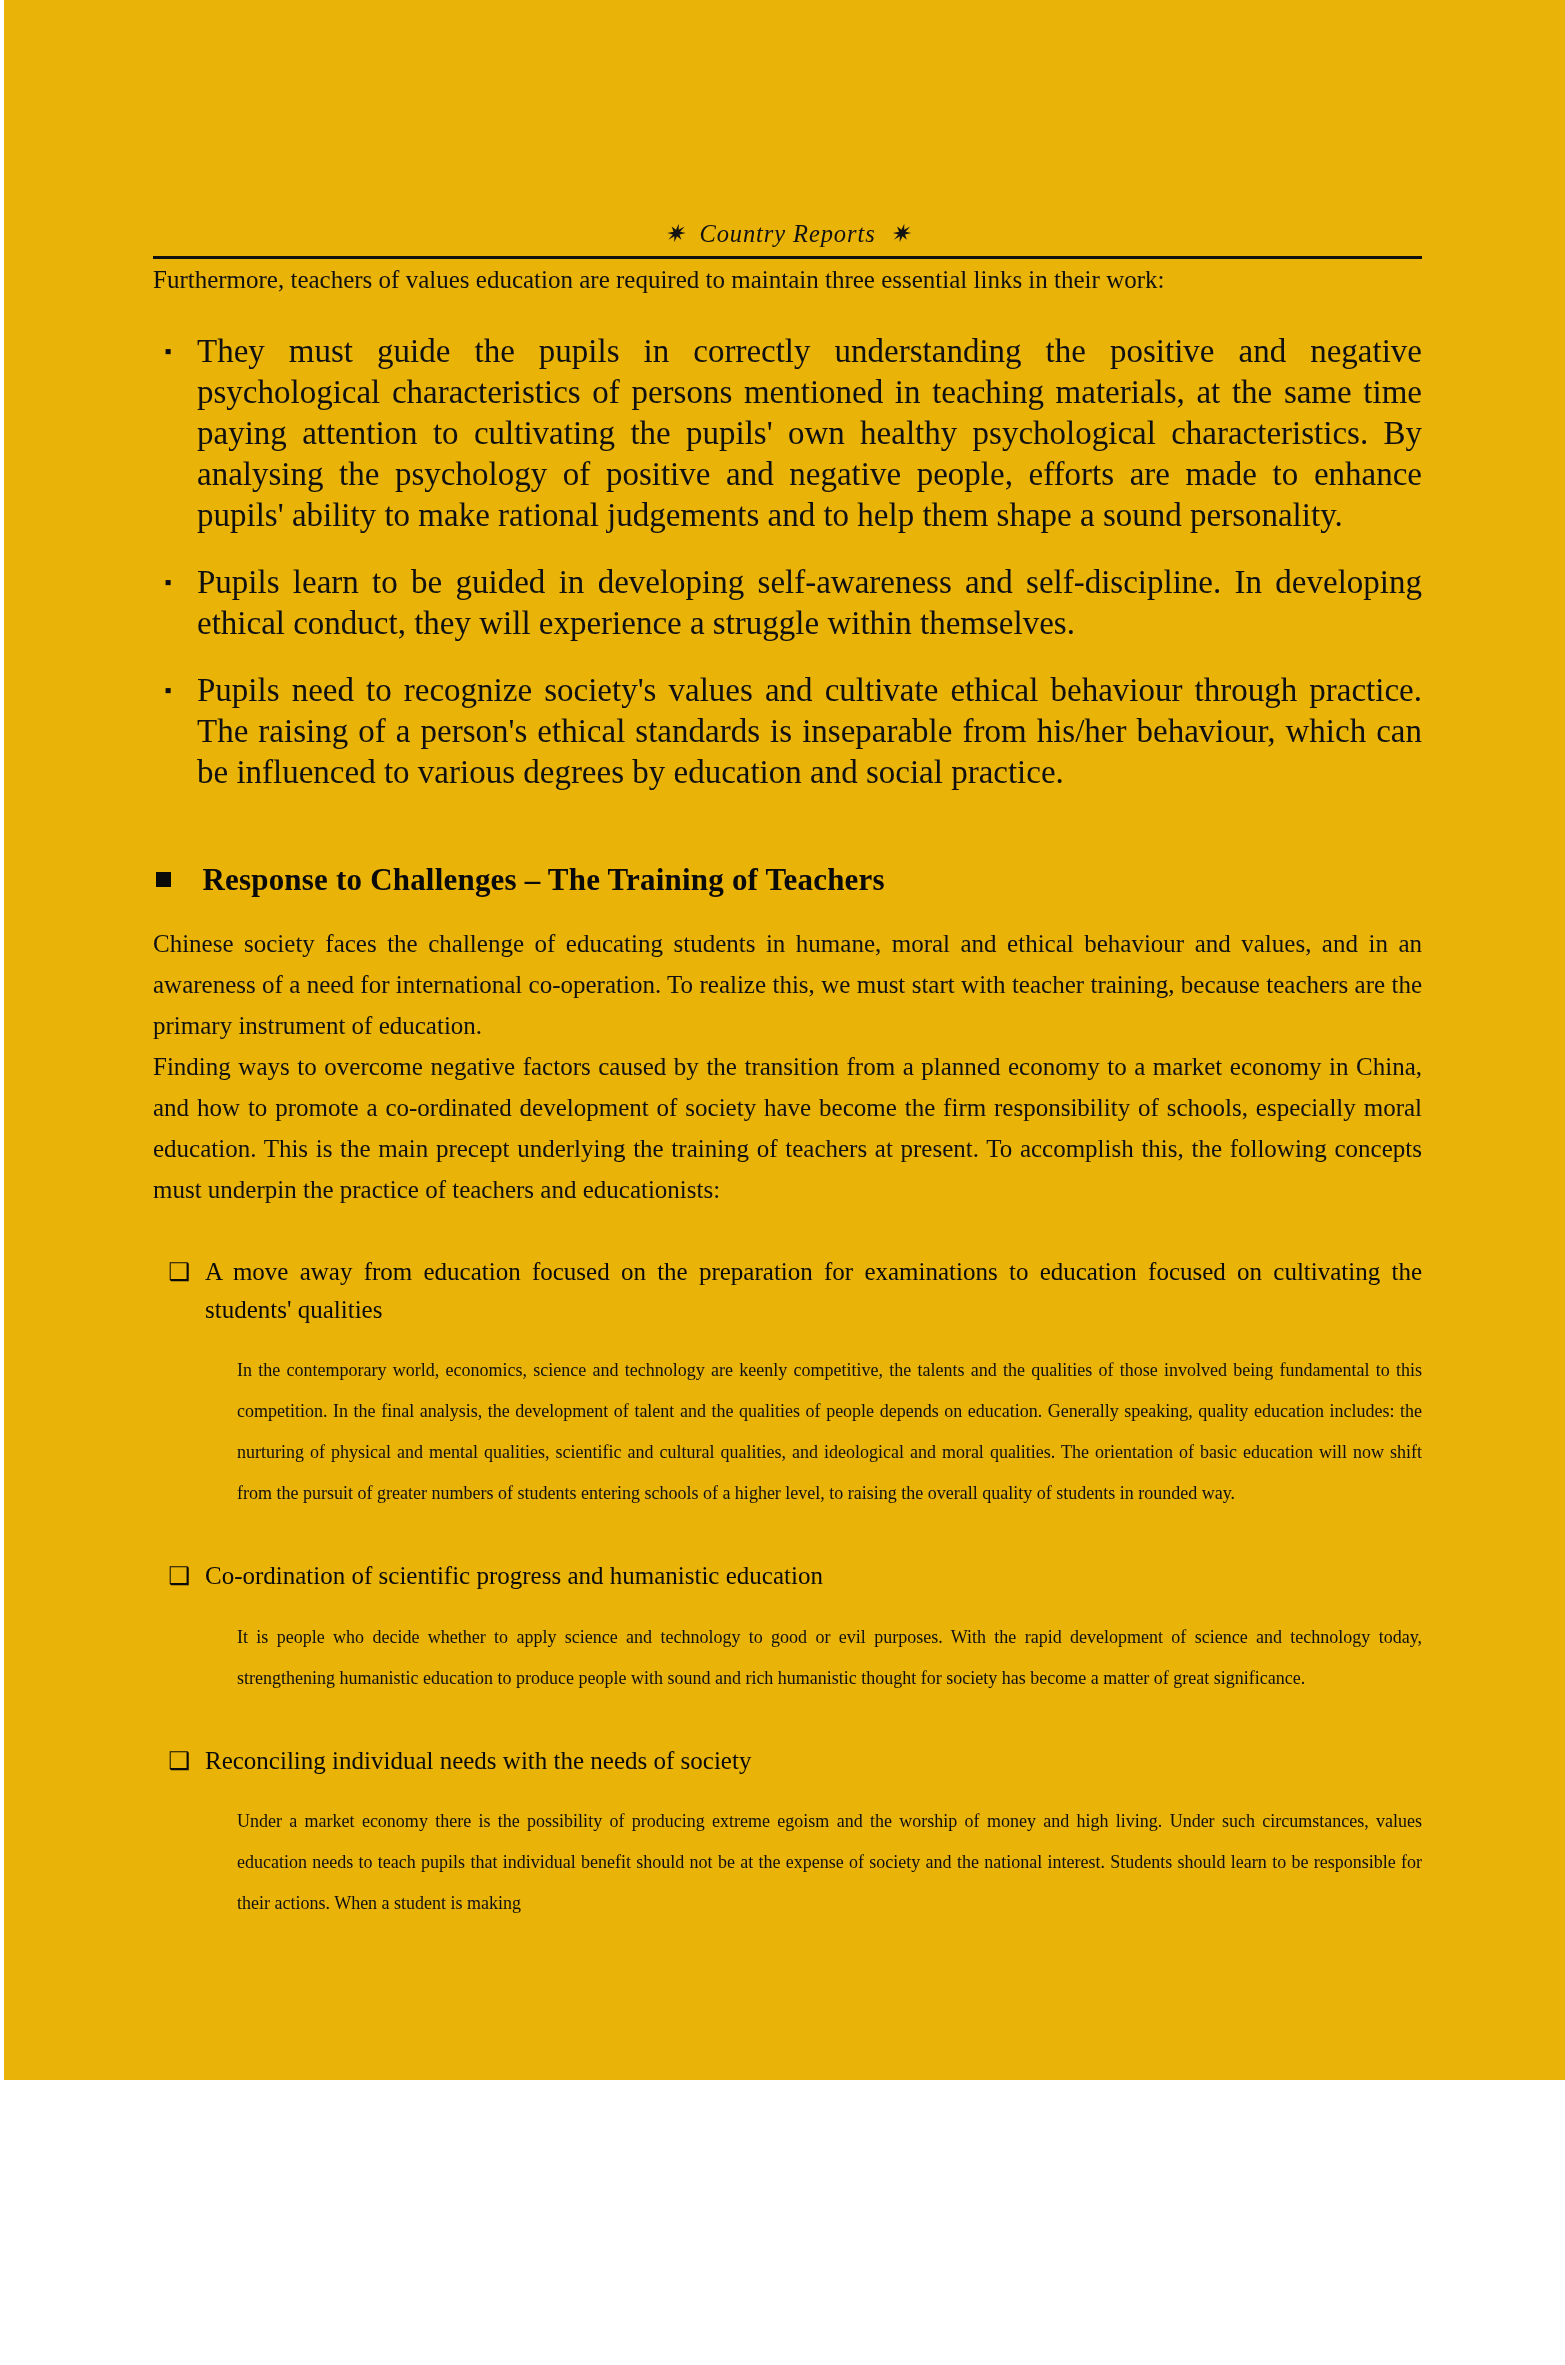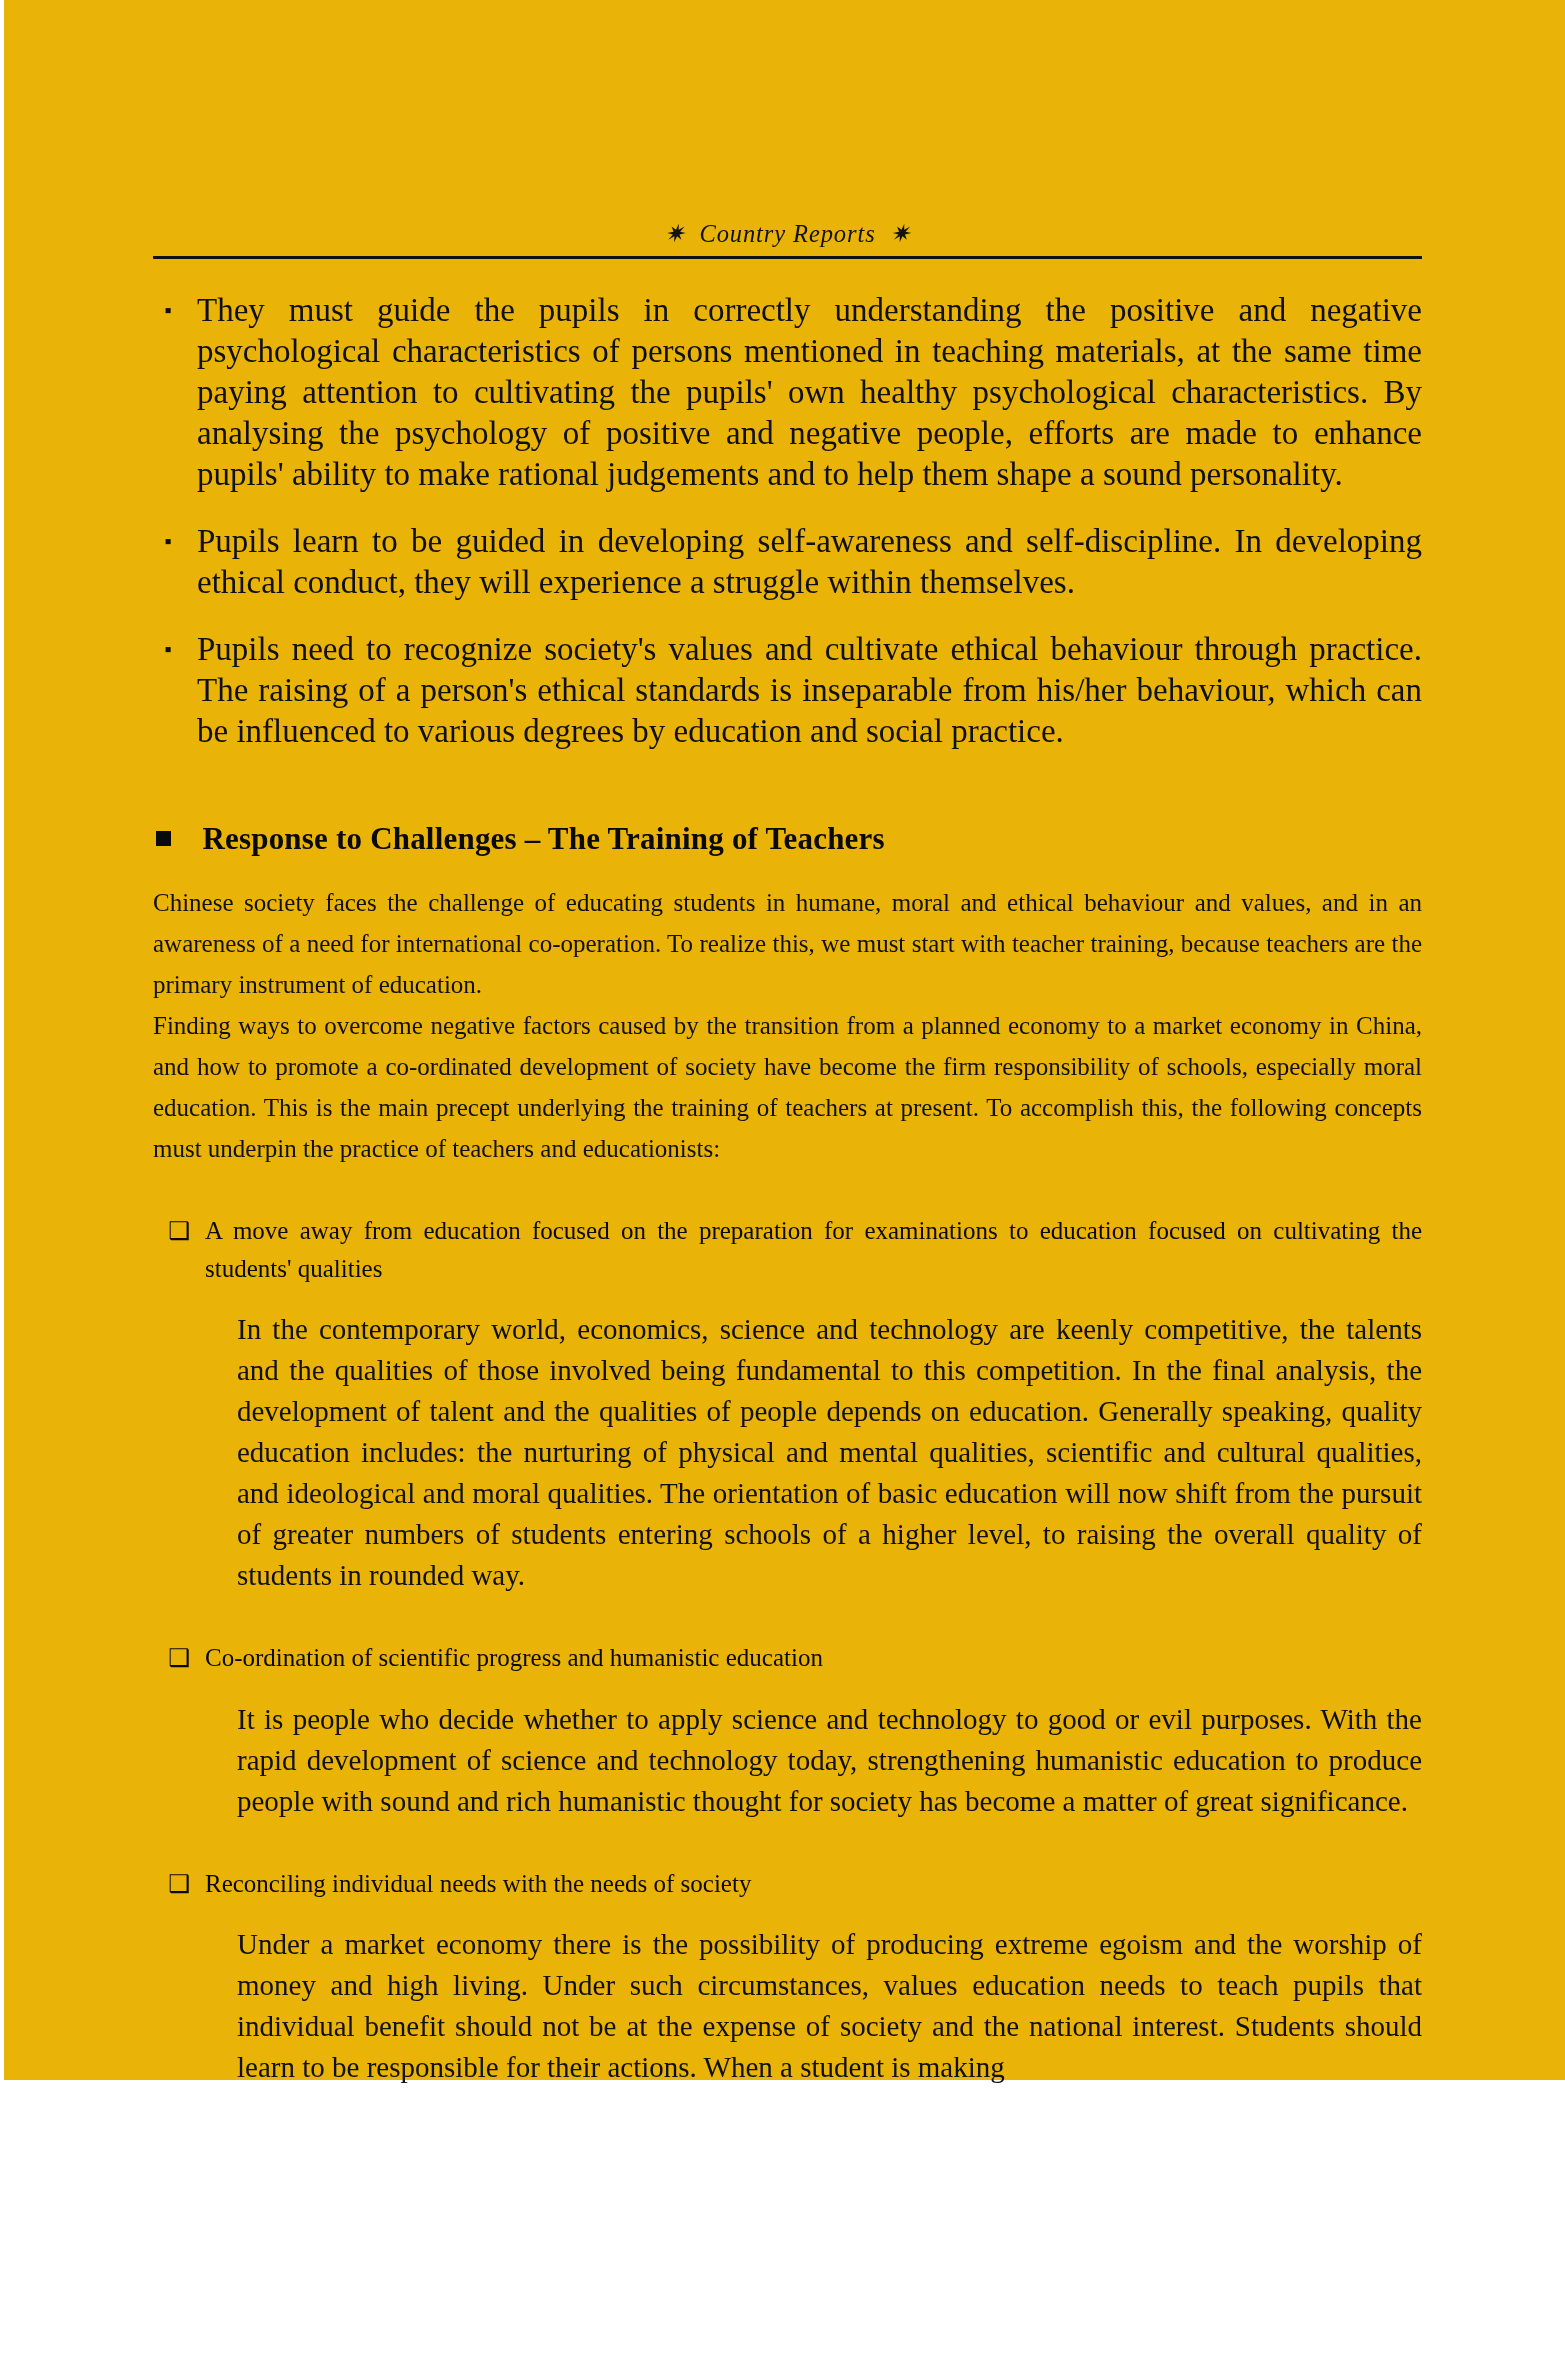--- a/index.html
+++ b/index.html
@@ -142,21 +142,21 @@
     line-height: 38px;
     color: #0a0a0a;
     text-align: justify;
   }
   .sub-body {
     margin-left: 84px;
     margin-top: 21.4px;
   }
   .sub-body p {
     text-align: justify;
-    font-size: 29px;
+    font-size: 18px;
     line-height: 41px;
     margin: 0;
     color: #101010;
   }
 
   
   .page-number {
     position: absolute;
     left: 0;
     top: 2220px;
@@ -170,20 +170,21 @@
 <body>
 
 <div class="page">
   <div class="content">
 
     <div class="header-block">
       <div class="running-head">✷  Country Reports  ✷</div>
       <div class="header-rule"></div>
     </div>
 
+    <p class="body intro">Furthermore, teachers of values education are required to maintain three essential links in their work:</p>
 
     <div class="bullet-list">
       <div class="bullet-item">
         <span class="sq-marker">▪</span>
         <span class="bullet-text">They must guide the pupils in correctly understanding the positive and negative psychological characteristics of persons mentioned in teaching materials, at the same time paying attention to cultivating the pupils' own healthy psychological characteristics.  By analysing the psychology of positive and negative people, efforts are made to enhance pupils' ability to make rational judgements and to help them shape a sound personality.</span>
       </div>
       <div class="bullet-item">
         <span class="sq-marker">▪</span>
         <span class="bullet-text">Pupils learn to be guided in developing self-awareness and self-discipline.  In developing ethical conduct, they will experience a struggle within themselves.</span>
       </div>

